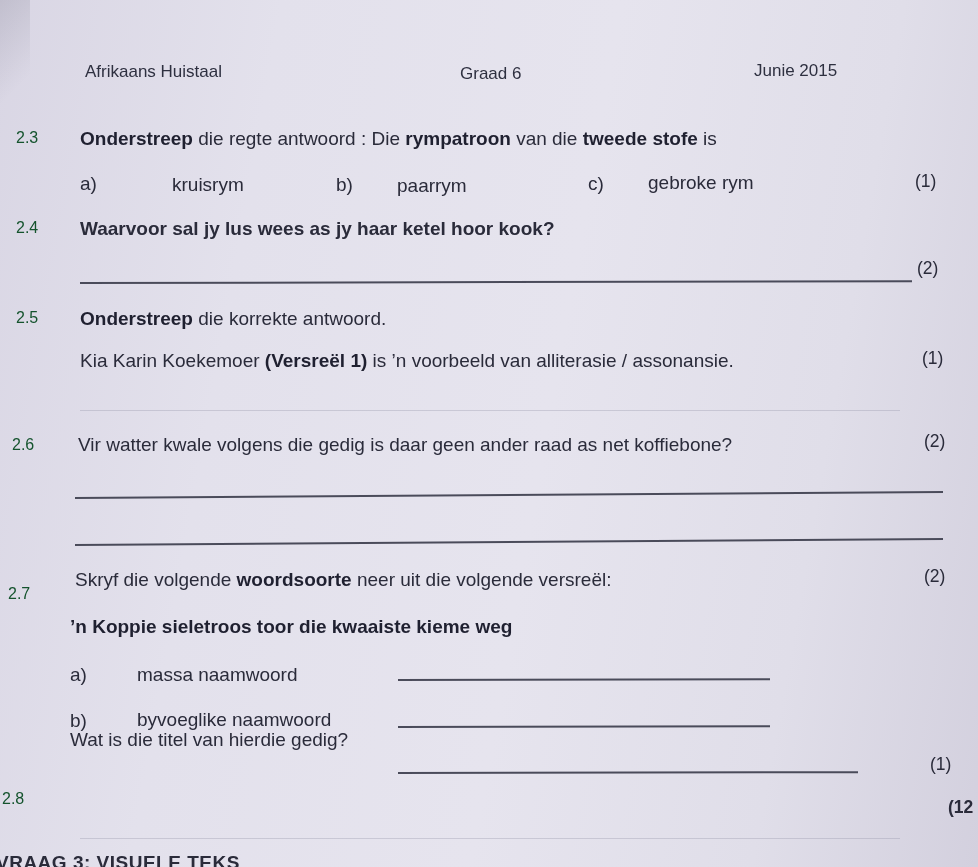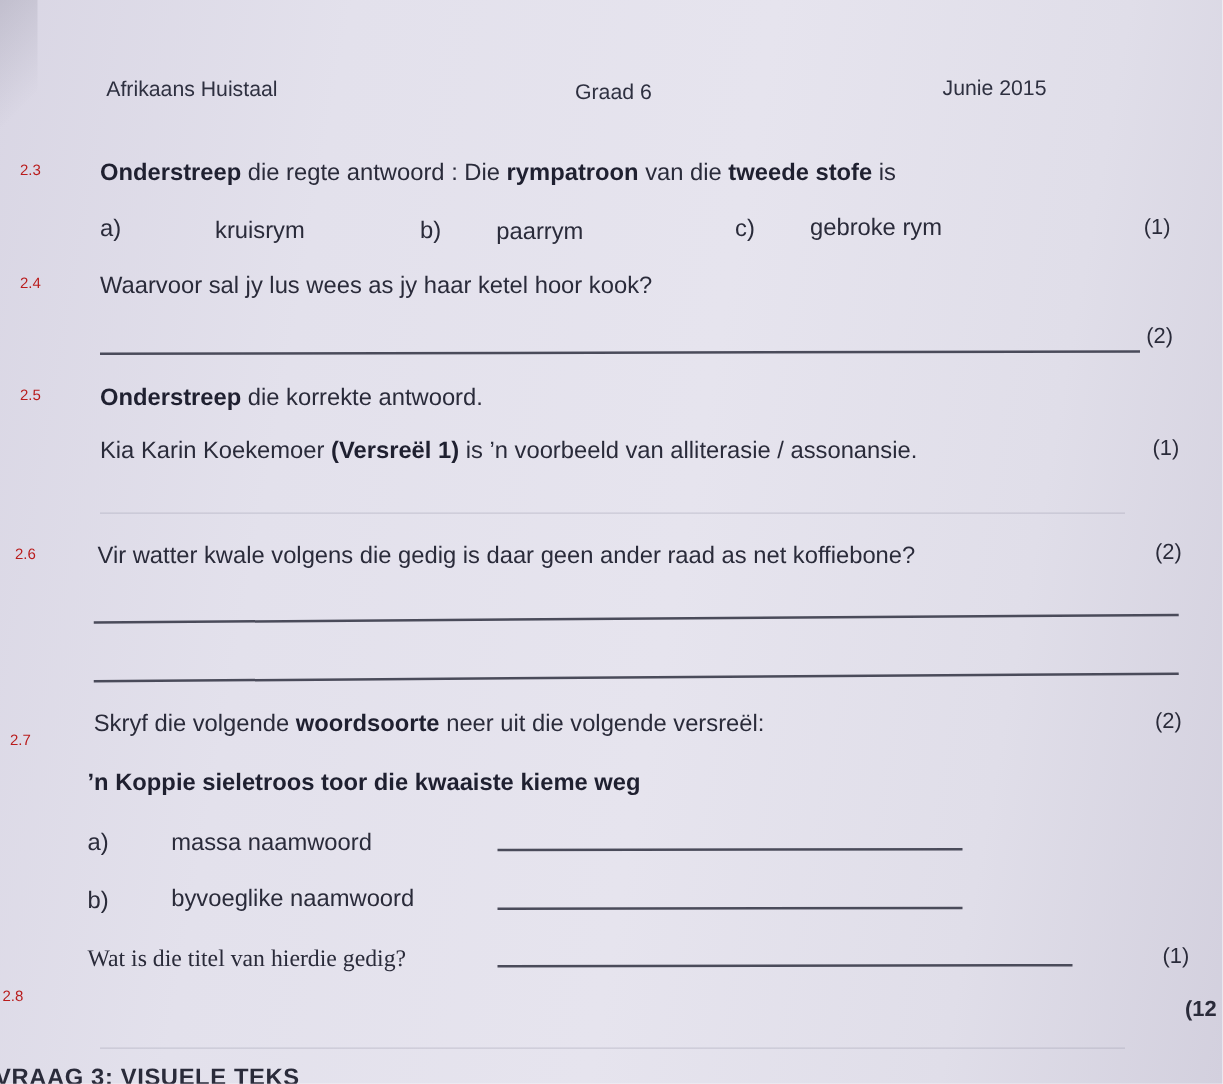--- a/index.html
+++ b/index.html
@@ -24,21 +24,21 @@
       left: 0;
       top: 0;
       width: 30px;
       height: 120px;
       background: linear-gradient(135deg, rgba(150,148,165,0.35) 0%, rgba(200,198,212,0) 70%);
       pointer-events: none;
     }
     .abs { position: absolute; white-space: nowrap; }
     .hdr { font-size: 17px; color: #2e3040; }
     .txt { font-size: 19px; color: #2a2b3a; }
-    .num { font-size: 12px; color: #b91c1c; }
+    .num { font-size: 16px; color: #14532d; }
     .marks { font-size: 17.5px; color: #2a2b3a; }
     b { font-weight: bold; color: #1f2030; }
     .line {
       position: absolute;
       height: 2px;
       background: #4a4b5a;
       transform-origin: left center;
     }
     .faint-line {
       position: absolute;
@@ -69,21 +69,21 @@
 
   <div class="abs txt" style="left:80px; top:173px;">a)</div>
   <div class="abs txt" style="left:144px; top:174px;margin-left:28px;">kruisrym</div>
   <div class="abs txt" style="left:336px; top:174px;">b)</div>
   <div class="abs txt" style="left:397px; top:175px;">paarrym</div>
   <div class="abs txt" style="left:588px; top:173px;">c)</div>
   <div class="abs txt" style="left:648px; top:172px;">gebroke rym</div>
   <div class="abs marks" style="left:915px; top:171px;">(1)</div>
 
   <div class="abs num" style="left:16px; top:219px;">2.4</div>
-  <div class="abs txt" style="left:80px; top:218px;">Waarvoor sal jy lus wees as jy haar ketel hoor kook?</div>
+  <div class="abs txt" style="left:80px; top:218px;font-weight:bold;">Waarvoor sal jy lus wees as jy haar ketel hoor kook?</div>
   <div class="line" style="left:80px; top:282px; width:832px; transform: rotate(-0.12deg);"></div>
   <div class="abs marks" style="left:917px; top:258px;">(2)</div>
 
   <div class="abs num" style="left:16px; top:309px;">2.5</div>
   <div class="abs txt" style="left:80px; top:308px;">
     <b>Onderstreep</b><span> die korrekte antwoord.</span>
   </div>
   <div class="abs txt" style="left:80px; top:350px;">
     <span>Kia Karin Koekemoer </span><b>(Versreël 1)</b><span> is ’n voorbeeld van alliterasie / assonansie.</span>
   </div>
@@ -107,21 +107,21 @@
 
   <div class="abs txt" style="left:70px; top:664px;">a)</div>
   <div class="abs txt" style="left:137px; top:664px;">massa naamwoord</div>
   <div class="line" style="left:398px; top:679px; width:372px; transform: rotate(-0.1deg);"></div>
 
   <div class="abs txt" style="left:70px; top:710px;">b)</div>
   <div class="abs txt" style="left:137px; top:709px;">byvoeglike naamwoord</div>
   <div class="line" style="left:398px; top:726px; width:372px; transform: rotate(-0.1deg);"></div>
 
   <div class="abs num" style="left:2px; top:759px;margin-top:31px;">2.8</div>
-  <div class="abs txt" style="left:70px; top:757px;font-family:Liberation Serif, serif;">Wat is die titel van hierdie gedig?</div>
+  <div class="abs txt" style="left:70px; top:729px;">Wat is die titel van hierdie gedig?</div>
   <div class="line" style="left:398px; top:772px; width:460px; transform: rotate(-0.1deg);"></div>
   <div class="abs marks" style="left:930px; top:754px;">(1)</div>
 
   <div class="abs marks" style="left:948px; top:797px; font-weight:bold;">(12</div>
 
   <div class="faint-line" style="left:80px; top:838px; width:820px;"></div>
 
   <div class="abs vraag" style="left:-4px; top:852px;">VRAAG 3: VISUELE TEKS</div>
 </div>
 

